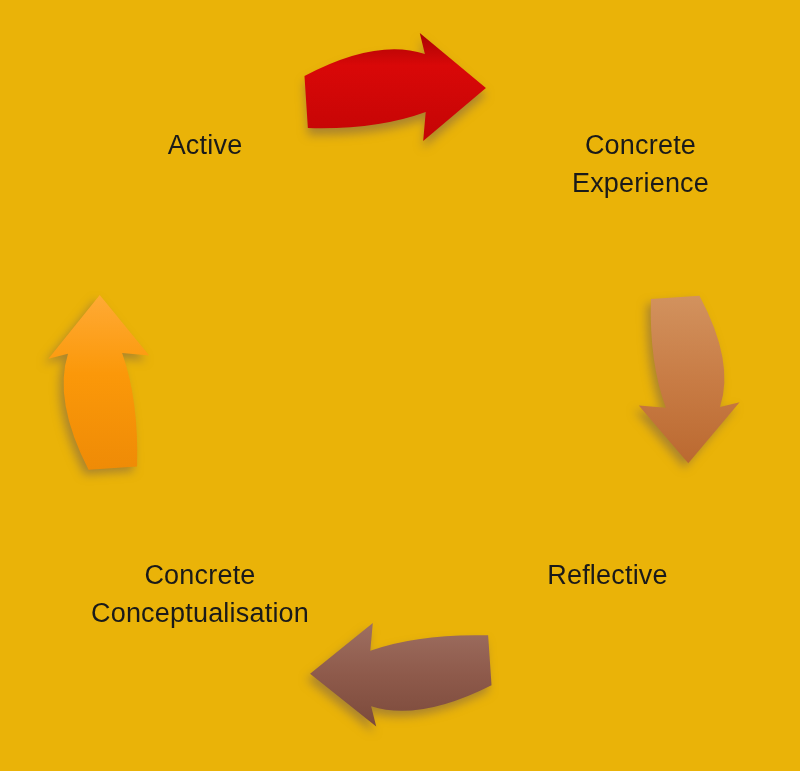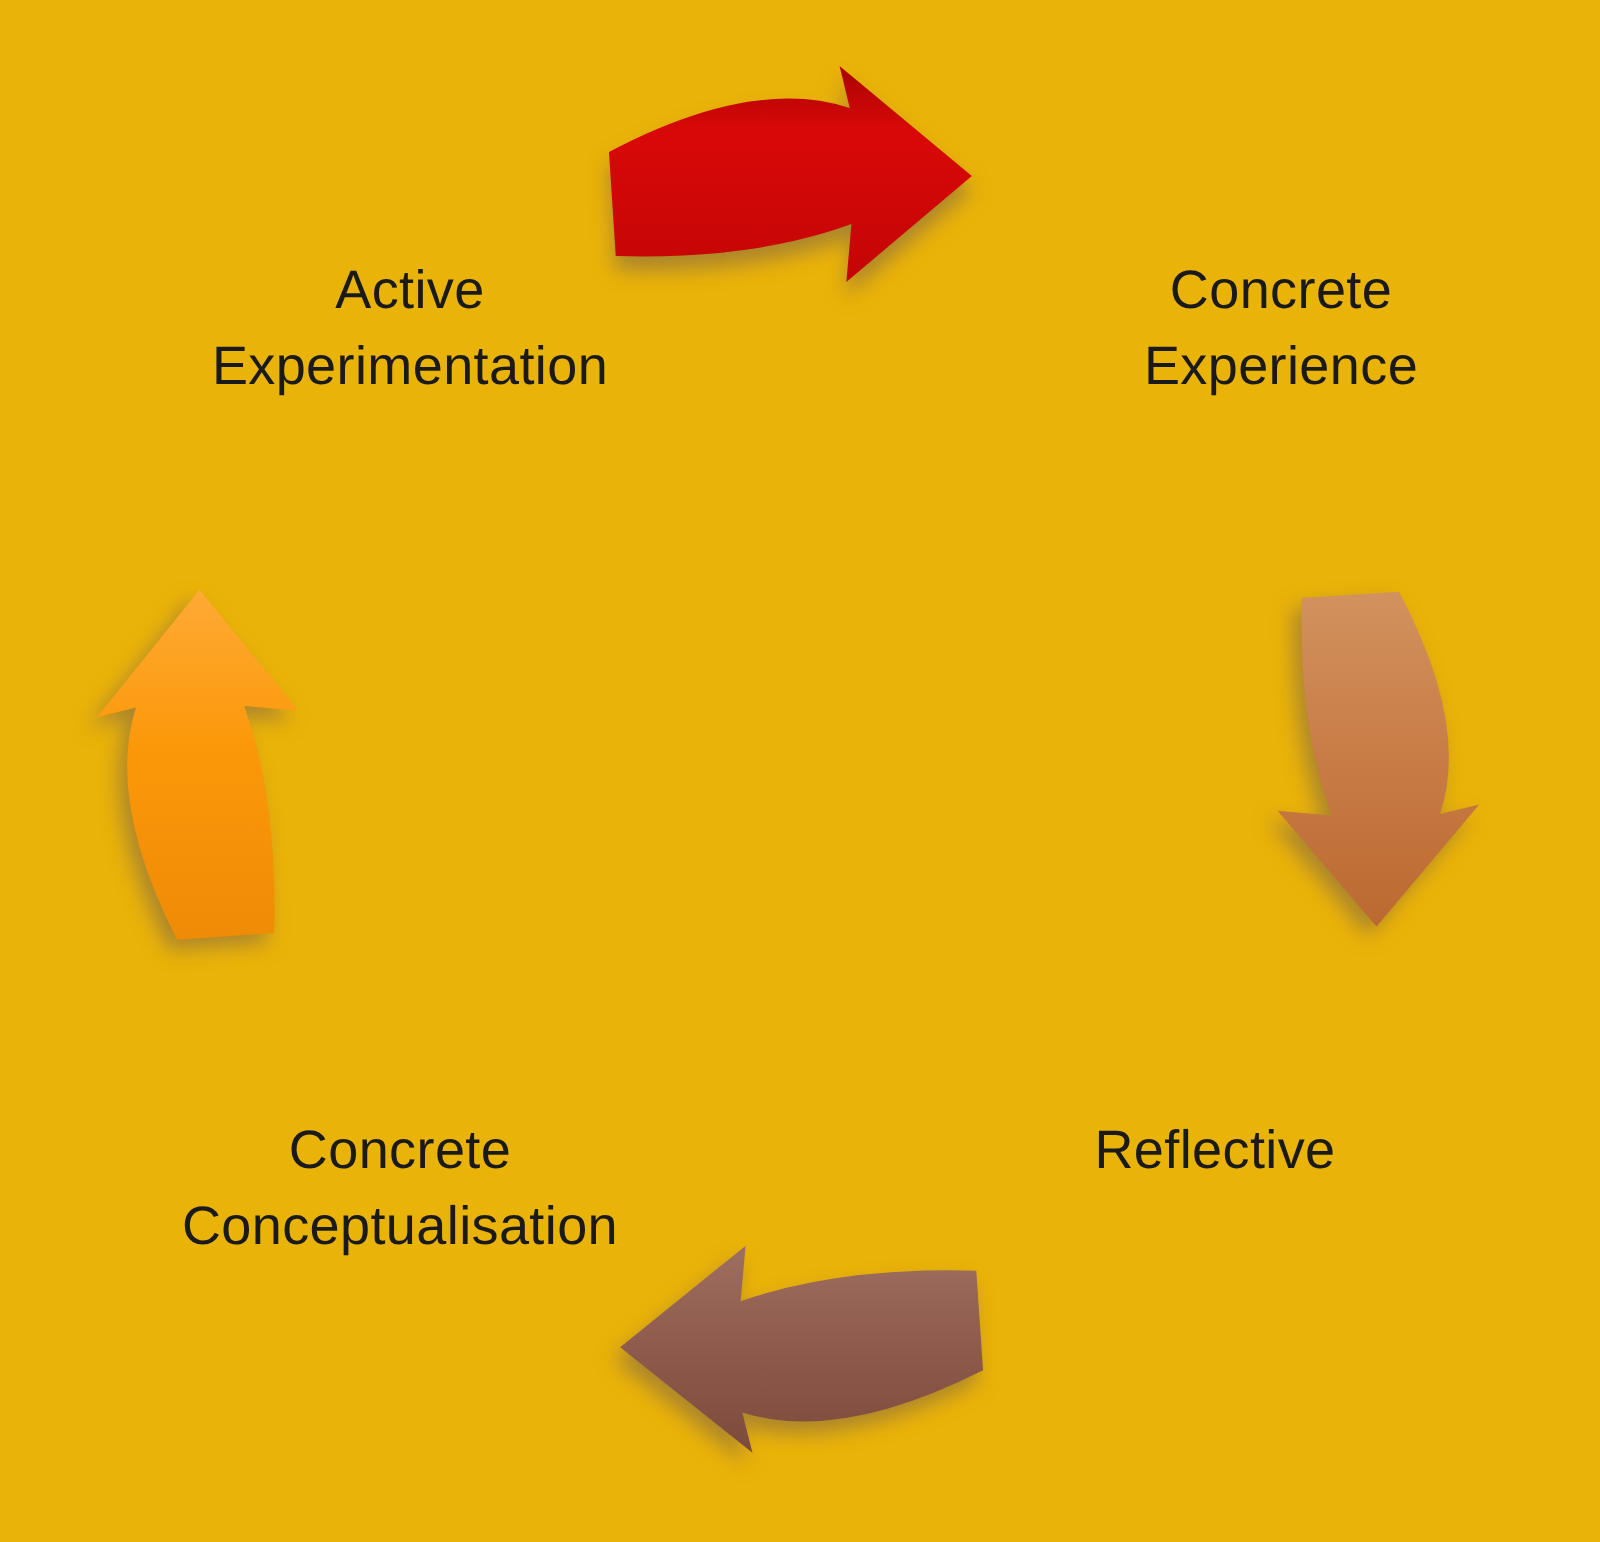--- a/index.html
+++ b/index.html
@@ -39,21 +39,20 @@
   .arrow-left   { left: 40px;  top: 290px; width: 112px; height: 188px; }
   .arrow-left svg   { filter: drop-shadow(-4px 5px 5px rgba(110, 88, 82, 0.50)); }
 </style>
 </head>
 <body>
 
 <div class="canvas" style="background: #eab308;">
 
   <div class="stage-label stage-active">
     <span>Active</span>
-    <span>Experimentation</span>
   </div>
 
   <div class="stage-label stage-concrete">
     <span>Concrete</span>
     <span>Experience</span>
   </div>
 
   <div class="stage-label stage-reflective">
     <span>Reflective</span>
   </div>

